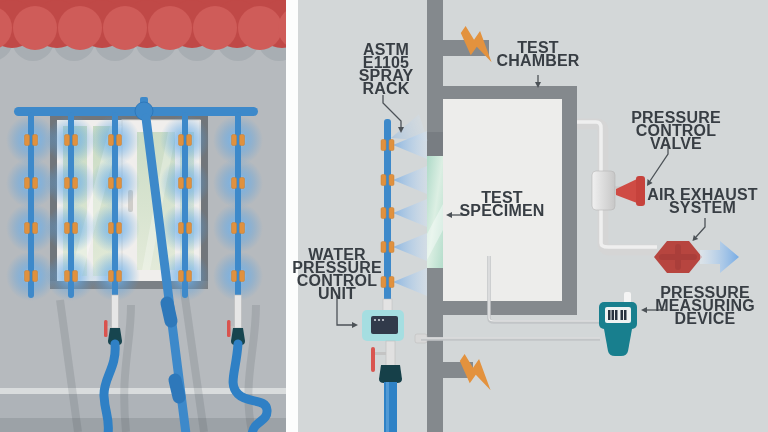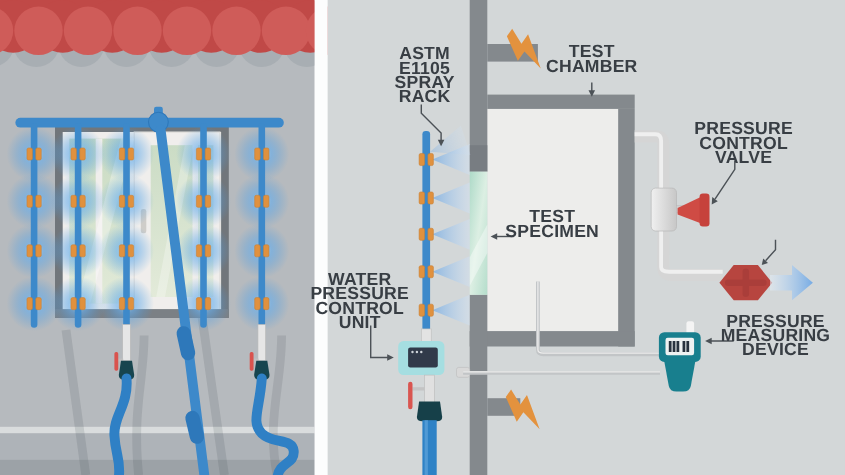--- a/index.html
+++ b/index.html
@@ -304,20 +304,22 @@
 
 <div class="lbl" style="left:336px;top:43px;width:100px;">ASTM
 E1105
 SPRAY RACK</div>
 <div class="lbl" style="left:488px;top:41px;width:100px;">TEST
 CHAMBER</div>
 <div class="lbl" style="left:452px;top:191px;width:100px;">TEST
 SPECIMEN</div>
 <div class="lbl" style="left:616px;top:111px;width:120px;">PRESSURE
 CONTROL VALVE</div>
+<div class="lbl" style="left:645px;top:188px;width:115px;">AIR EXHAUST
+SYSTEM</div>
 <div class="lbl" style="left:655px;top:286px;width:100px;">PRESSURE
 MEASURING
 DEVICE</div>
-<div class="lbl" style="left:279px;top:248px;width:96px;">WATER
+<div class="lbl" style="left:289px;top:248px;width:96px;">WATER
 PRESSURE
 CONTROL UNIT</div>
 
 </div>
 
 </body></html>

